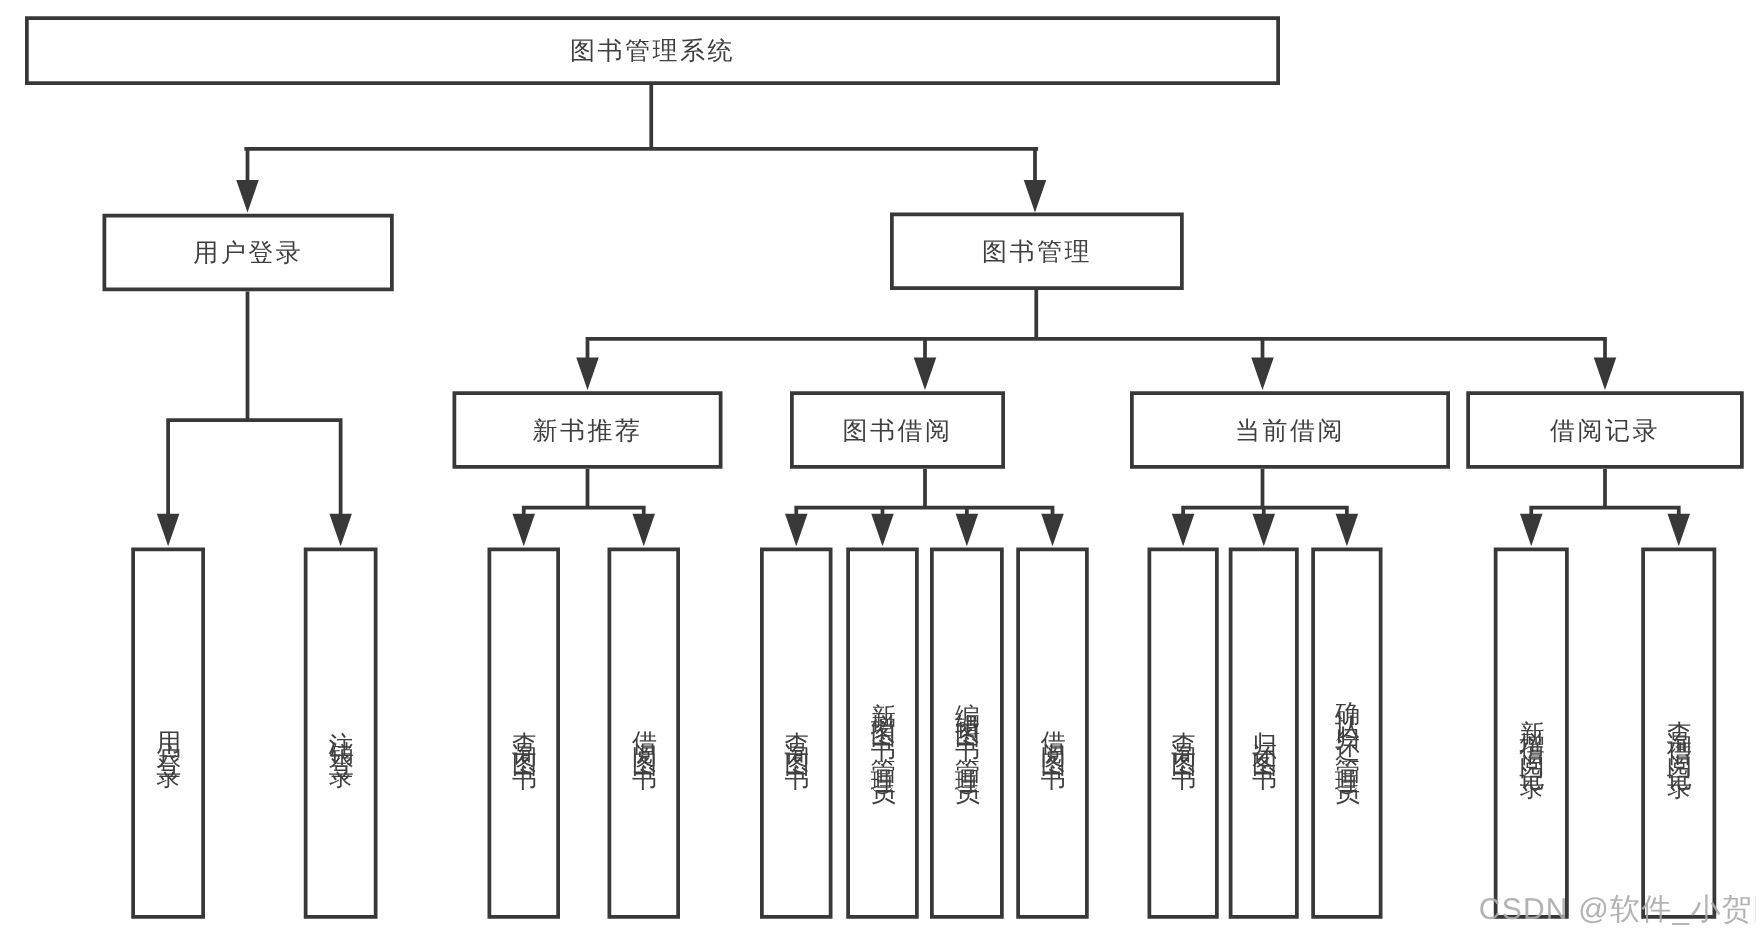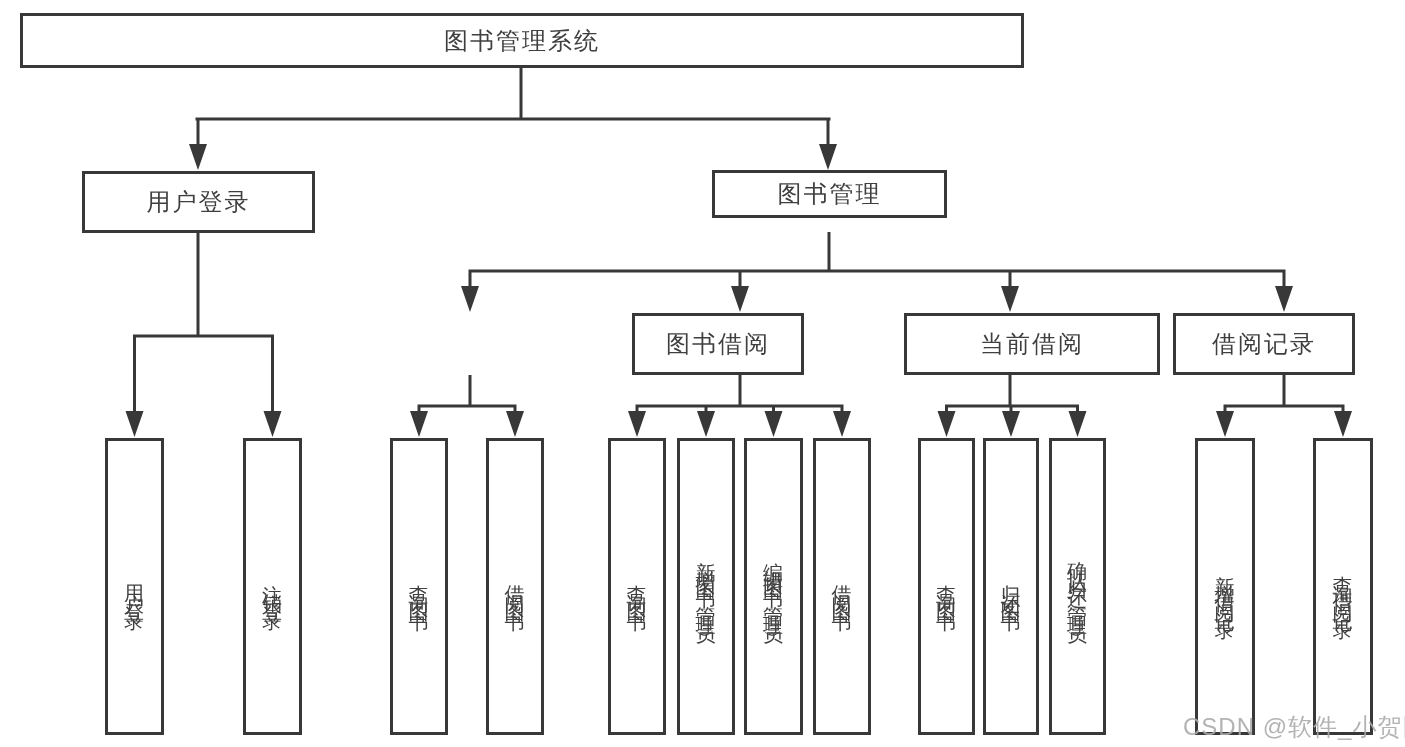--- a/index.html
+++ b/index.html
@@ -18,21 +18,21 @@
   }
   #wires{position:absolute;left:0;top:0;z-index:0;color:var(--line);}
   .box{
     position:absolute;box-sizing:border-box;
     border:3px solid var(--line);
     background:var(--bg);
     display:flex;align-items:center;justify-content:center;
     z-index:1;
   }
   .hlabel{
-    font-size:24px;color:var(--text);letter-spacing:2px;white-space:nowrap;font-family:Liberation Serif, serif;
+    font-size:20px;color:var(--text);letter-spacing:2px;white-space:nowrap;font-family:Liberation Serif, serif;
   }
   .vlabel{
     writing-mode:vertical-rl;text-orientation:mixed;
     font-size:20px;line-height:1;letter-spacing:9px;
     color:var(--text);white-space:nowrap;
   }
   #watermark{
     position:absolute;left:1183px;top:711px;z-index:5;
     font-size:24px;color:var(--wm);opacity:.9;letter-spacing:1px;white-space:nowrap;
   }
@@ -62,31 +62,34 @@
              M1216 411 L1234 411 L1225 437 Z  M1334 411 L1352 411 L1343 437 Z"></path>
   </svg>
 
   <div class="box" style="left:20px;top:13px;width:1004px;height:55px;">
     <span class="hlabel">图书管理系统</span>
   </div>
 
   <div class="box" style="left:82px;top:171px;width:233px;height:62px;">
     <span class="hlabel">用户登录</span>
   </div>
-  <div class="box" style="left:712px;top:170px;width:235px;height:48px;">
+  <div class="box" style="left:712px;top:170px;width:235px;height:62px;">
     <span class="hlabel">图书管理</span>
   </div>
 
+  <div class="box" style="left:362px;top:313px;width:216px;height:62px;">
+    <span class="hlabel">新书推荐</span>
+  </div>
   <div class="box" style="left:632px;top:313px;width:172px;height:62px;">
     <span class="hlabel">图书借阅</span>
   </div>
   <div class="box" style="left:904px;top:313px;width:256px;height:62px;">
     <span class="hlabel">当前借阅</span>
   </div>
-  <div class="box" style="left:1173px;top:313px;width:182px;height:62px;">
+  <div class="box" style="left:1173px;top:313px;width:222px;height:62px;">
     <span class="hlabel">借阅记录</span>
   </div>
 
   <div class="box" style="left:105px;top:438px;width:59px;height:297px;">
     <span class="vlabel">用户登录</span>
   </div>
   <div class="box" style="left:243px;top:438px;width:59px;height:297px;">
     <span class="vlabel">注销登录</span>
   </div>
 

